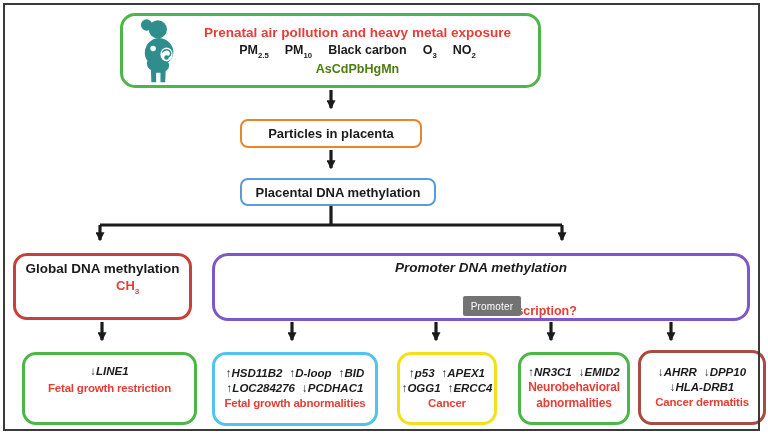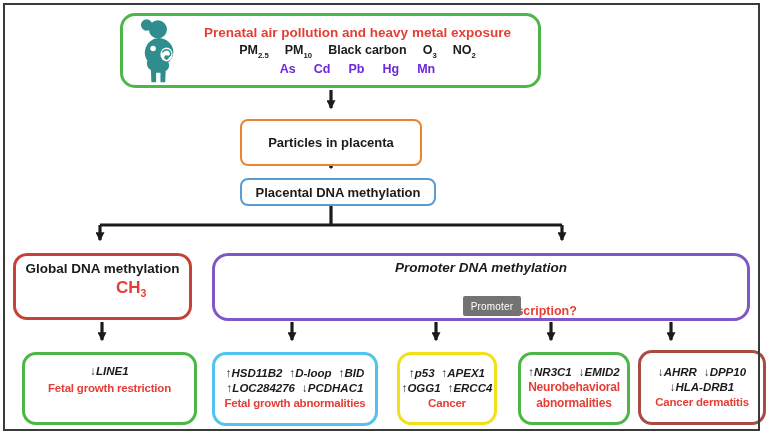--- a/index.html
+++ b/index.html
@@ -14,36 +14,36 @@
   .box{position:absolute;box-sizing:border-box;background:#fff;
     display:flex;flex-direction:column;align-items:center;justify-content:center;
     text-align:center;color:#1b1b1b;}
 
   
   #exposure-box{left:120px;top:13px;width:421px;height:75px;border:3px solid #4cb748;
     border-radius:15px;flex-direction:row;justify-content:flex-start;padding:2px 6px 2px 8px;}
   .exposure-text{flex:1;display:flex;flex-direction:column;align-items:center;justify-content:center;gap:3px;}
   .exposure-title{font-weight:bold;font-size:13.5px;}
   .chem-line{display:flex;align-items:baseline;gap:16px;font-weight:bold;font-size:12.5px;color:#1b1b1b;}
-  .metal-line{display:flex;gap:18px;font-weight:bold;font-size:12.5px;color:#6d28d9;}
+  .metal-line{display:flex;font-weight:bold;font-size:12.5px;color:#4d7c0f;}
   sub{font-size:0.62em;}
 
   
-  #particles-box{left:240px;top:119px;width:182px;height:47px;border:2.5px solid #e8832e;border-radius:8px;}
+  #particles-box{left:240px;top:119px;width:182px;height:29px;border:2.5px solid #e8832e;border-radius:8px;}
   #placental-box{left:232px;top:178px;width:196px;height:28px;border:2.5px solid #5b9bd5;border-radius:8px;margin-left:8px;}
   .flow-label{font-weight:bold;font-size:13px;}
 
   
   #global-box{left:13px;top:253px;width:179px;height:67px;border:3px solid #c64238;
     border-radius:14px;justify-content:flex-start;padding-top:5px;}
   #promoter-box{left:212px;top:253px;width:538px;height:68px;border:3px solid #7e57c8;
     border-radius:16px;justify-content:flex-start;padding-top:4px;font-style:italic;}
   .big-title{font-weight:bold;font-size:13.5px;}
 
-  #ch3-label{position:absolute;left:116px;top:278px;font-weight:bold;font-size:17px;}
+  #ch3-label{position:absolute;left:116px;top:278px;font-weight:bold;font-size:13px;}
   #transcription-label{position:absolute;left:490px;top:276px;font-weight:bold;font-size:12.5px;margin-top:28px;}
   #promoter-rect{position:absolute;left:463px;top:296px;width:58px;height:20px;
     display:flex;align-items:center;justify-content:center;border-radius:2px;
     color:#ffffff;font-size:10px;font-weight:normal;letter-spacing:.2px;}
 
   
   .outcome-box{border:3px solid #888;border-radius:14px;padding:3px 2px;gap:2px;}
   #outcome-0{left:22px;top:352px;width:175px;height:73px;justify-content:flex-start;padding-top:10px;gap:4px;}
   #outcome-1{left:212px;top:352px;width:166px;height:74px;}
   #outcome-2{left:397px;top:352px;width:100px;height:73px;}

